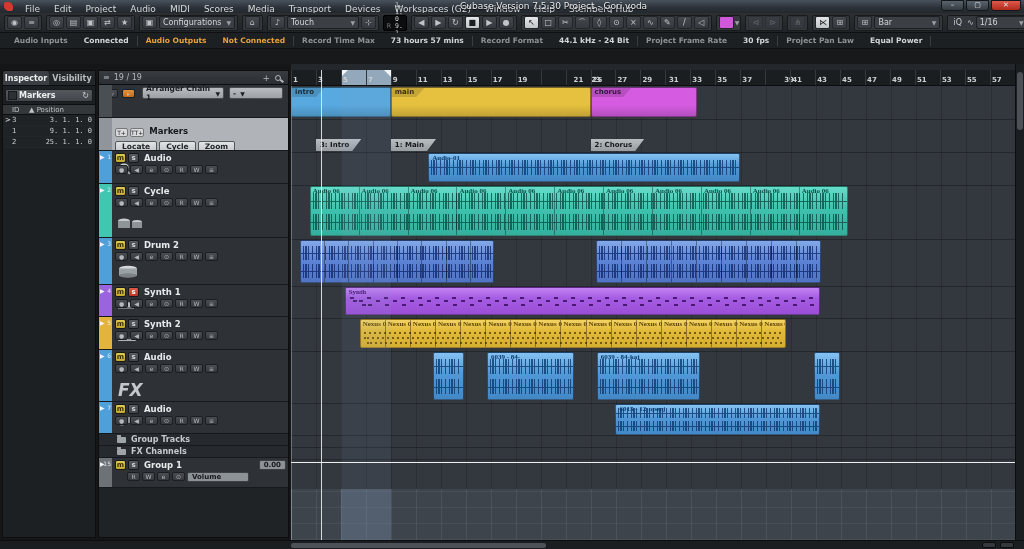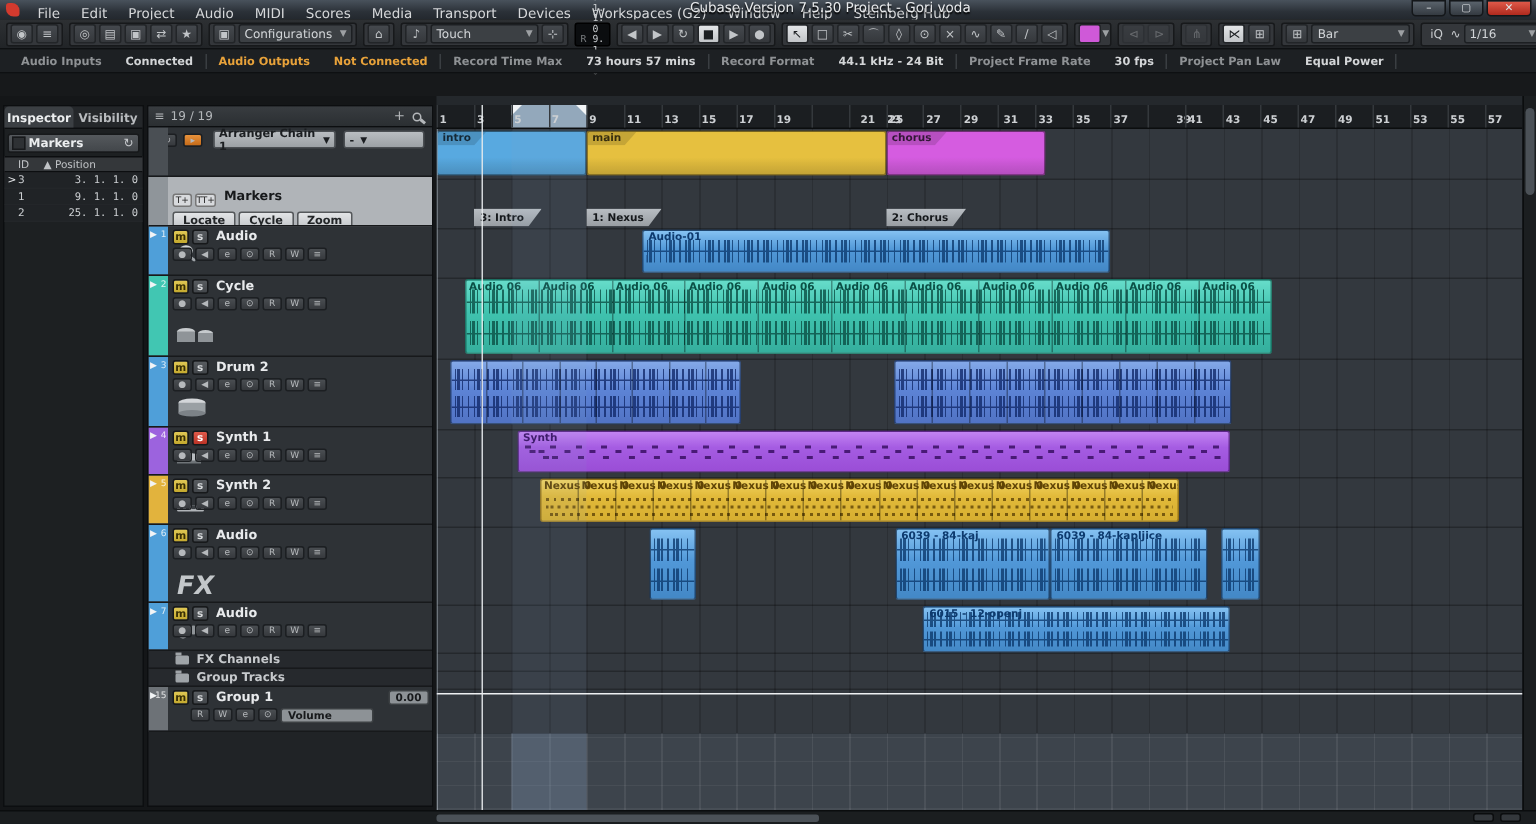--- a/index.html
+++ b/index.html
@@ -146,21 +146,21 @@
       repeating-linear-gradient(0deg, rgba(255,255,255,.05) 0 1px, transparent 1px 16px); }
   .hdiv { position:absolute; left:0; width:724px; height:1px; background:rgba(0,0,0,.28); }
   .loc-band { position:absolute; background:rgba(130,165,200,.09); }
   .loc-band.strong { background:rgba(145,175,210,.26); }
   .clip { position:absolute; border:1px solid rgba(8,25,50,.6); border-radius:2px; overflow:hidden; }
   .t-audio { background:linear-gradient(#85c2f2,#5198d8 45%,#4388c6); color:#0d3a6e; }
   .t-teal  { background:linear-gradient(#66dcc9,#3fc2ae 45%,#35af9d); color:#0b4f45; border-color:rgba(5,60,50,.55); }
   .t-dense { background:linear-gradient(#84a9e8,#5d84d6 45%,#5173c4); color:#122a6b; }
   .t-midi-purple { background:linear-gradient(#c283f2,#a55ce2 40%,#9a4ed6); color:#390f63; border-color:rgba(40,5,70,.55); }
   .t-midi-yellow { background:linear-gradient(#f2d463,#e2ba3a 40%,#d6ae30); color:#5f4406; border-color:rgba(90,60,0,.55); }
-  .clip-label { position:absolute; top:0px; left:3px; font-size:7px; font-weight:bold; white-space:nowrap; z-index:3; }
+  .clip-label { position:absolute; top:0px; left:3px; font-size:7px; font-weight:bold; white-space:nowrap; z-index:3;font-family:Liberation Serif, serif; }
   .wave { position:absolute; left:2px; right:2px; opacity:.8;
     background:repeating-linear-gradient(90deg, currentColor 0 1px, transparent 1px 2px,
       currentColor 2px 4px, transparent 4px 5px, currentColor 5px 6px, transparent 6px 9px,
       currentColor 9px 10px, transparent 10px 13px); }
   .wave::after { content:""; position:absolute; left:-2px; right:-2px; top:50%; height:1px; background:currentColor; }
   .notes { position:absolute; left:4px; right:4px; height:2px; opacity:.85;
     background:repeating-linear-gradient(90deg, currentColor 0 4px, transparent 4px 17px); }
   .dashes { position:absolute; left:3px; right:3px; height:2px; opacity:.8;
     background:repeating-linear-gradient(90deg, currentColor 0 2px, transparent 2px 5px); }
   .seg { position:absolute; top:0; bottom:0; border-right:1px solid rgba(0,0,0,.35); }
@@ -582,27 +582,27 @@
                 <span class="mini-btn">⊙</span>
                 <span class="mini-btn">R</span>
                 <span class="mini-btn">W</span>
                 <span class="mini-btn">≡</span>
               </div>
             </div>
           </div>
           <div class="trk" style="height: 12px;">
             <div class="folder-row">
               <span class="folder-ico"></span>
-              <span>FX Channels</span>
+              <span>Group Tracks</span>
             </div>
           </div>
           <div class="trk" style="height: 12px;">
             <div class="folder-row">
               <span class="folder-ico"></span>
-              <span>Group Tracks</span>
+              <span>FX Channels</span>
             </div>
           </div>
           <div class="trk" style="height: 30px;">
             <div class="trk-strip" style="background: rgb(109, 114, 119);">
               <span class="arr">▶</span>
               <span class="num">15</span>
             </div>
             <div class="trk-body">
               <div style="display: flex; align-items: center;">
                 <span class="ms">
@@ -629,21 +629,21 @@
           <div class="section" style="left: 0px; width: 99.84px; background: linear-gradient(rgb(88, 169, 224), rgb(88, 169, 224) 60%, rgba(0, 0, 0, 0.15)) rgb(88, 169, 224);">
             <span class="tag">intro</span>
           </div>
           <div class="section" style="left: 99.84px; width: 199.68px; background: linear-gradient(rgb(230, 192, 63), rgb(230, 192, 63) 60%, rgba(0, 0, 0, 0.15)) rgb(230, 192, 63);">
             <span class="tag">main</span>
           </div>
           <div class="section" style="left: 299.52px; width: 106.08px; background: linear-gradient(rgb(213, 92, 224), rgb(213, 92, 224) 60%, rgba(0, 0, 0, 0.15)) rgb(213, 92, 224);">
             <span class="tag">chorus</span>
           </div>
           <div class="mflag" style="left: 24.96px; top: 53px;">3: Intro</div>
-          <div class="mflag" style="left: 99.84px; top: 53px;">1: Nexus</div>
+          <div class="mflag" style="left: 99.84px; top: 53px;">1: Main</div>
           <div class="mflag" style="left: 299.52px; top: 53px;">2: Chorus</div>
           <div class="hdiv" style="top: 33px;"></div>
           <div class="hdiv" style="top: 66px;"></div>
           <div class="hdiv" style="top: 99px;"></div>
           <div class="hdiv" style="top: 153px;"></div>
           <div class="hdiv" style="top: 200px;"></div>
           <div class="hdiv" style="top: 232px;"></div>
           <div class="hdiv" style="top: 265px;"></div>
           <div class="hdiv" style="top: 317px;"></div>
           <div class="hdiv" style="top: 349px;"></div>
@@ -775,29 +775,29 @@
               <span class="clip-label">Nexus 0</span>
             </div>
             <div class="seg" style="left: 401.709px; width: 25.1068px;">
               <span class="clip-label">Nexus 0</span>
             </div>
           </div>
           <div class="clip t-audio" style="left: 142.272px; width: 31.2px; top: 266px; height: 48px;">
             <div class="wave" style="top: 12%; height: 34%;"></div>
             <div class="wave" style="top: 56%; height: 34%;"></div>
           </div>
+          <div class="clip t-audio" style="left: 195.936px; width: 87.36px; top: 266px; height: 48px;">
+            <div class="wave" style="top: 12%; height: 34%;"></div>
+            <div class="wave" style="top: 56%; height: 34%;"></div>
+            <span class="clip-label">6039 - 84-</span>
+          </div>
           <div class="clip t-audio" style="left: 305.76px; width: 103.584px; top: 266px; height: 48px;">
             <div class="wave" style="top: 12%; height: 34%;"></div>
             <div class="wave" style="top: 56%; height: 34%;"></div>
             <span class="clip-label">6039 - 84-kaj</span>
-          </div>
-          <div class="clip t-audio" style="left: 409.344px; width: 104.832px; top: 266px; height: 48px;">
-            <div class="wave" style="top: 12%; height: 34%;"></div>
-            <div class="wave" style="top: 56%; height: 34%;"></div>
-            <span class="clip-label">6039 - 84-kapljice</span>
           </div>
           <div class="clip t-audio" style="left: 522.912px; width: 26.208px; top: 266px; height: 48px;">
             <div class="wave" style="top: 12%; height: 34%;"></div>
             <div class="wave" style="top: 56%; height: 34%;"></div>
           </div>
           <div class="clip t-audio" style="left: 324.48px; width: 204.672px; top: 318px; height: 31px;">
             <div class="wave" style="top: 12%; height: 34%;"></div>
             <div class="wave" style="top: 56%; height: 34%;"></div>
             <span class="clip-label">6015 - 12-openj</span>
           </div>

